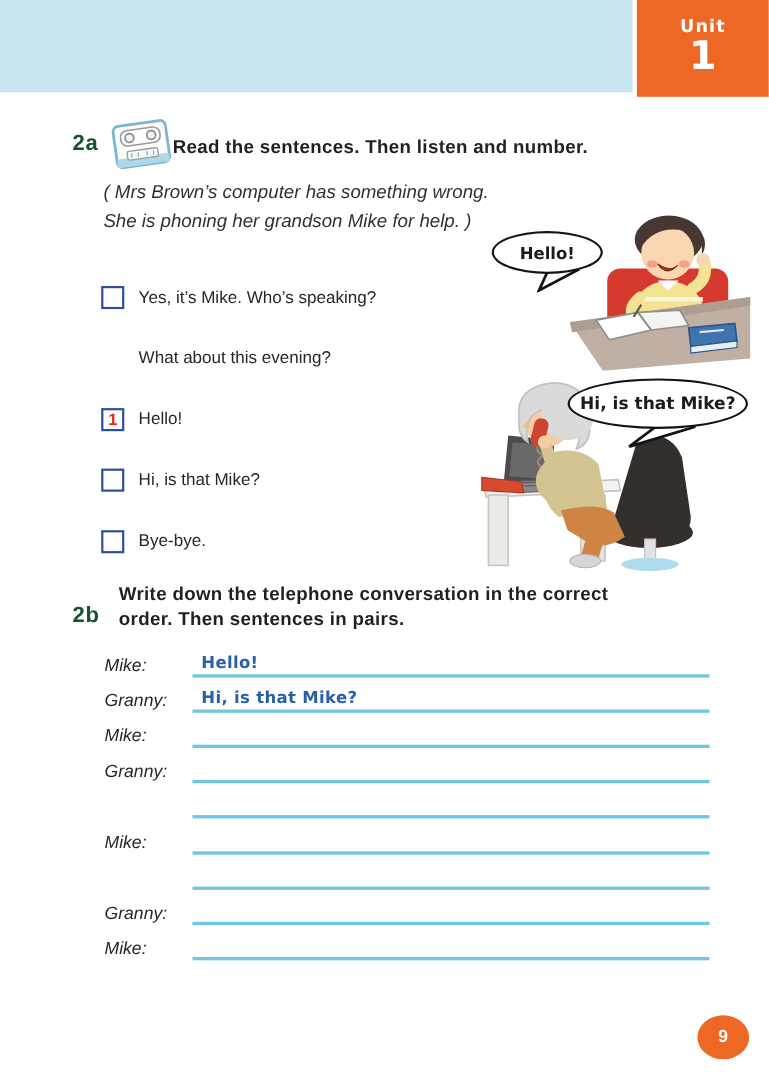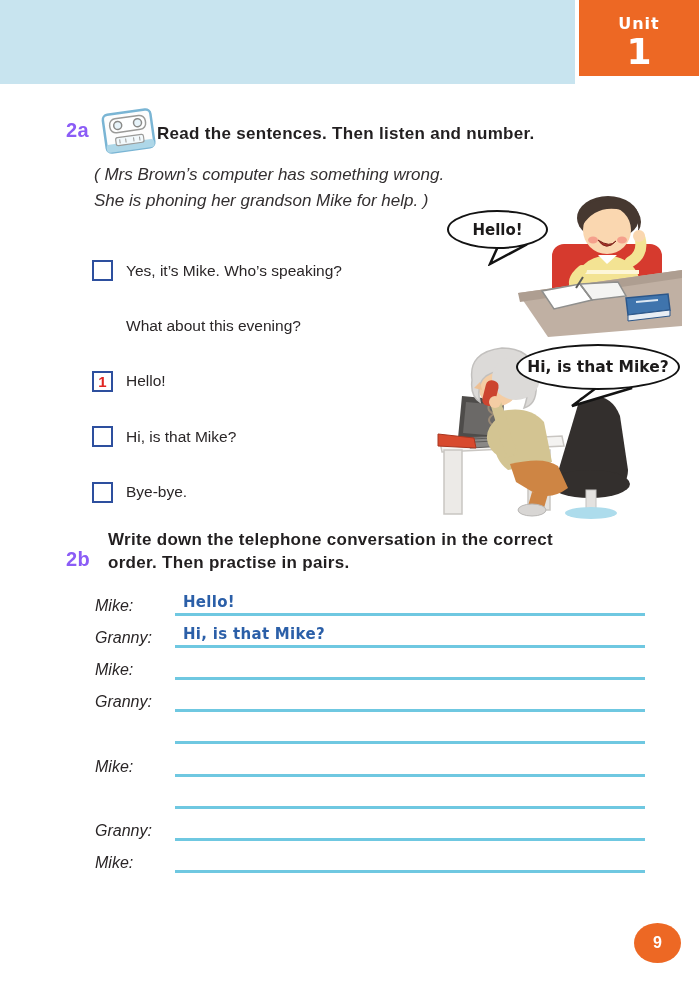--- a/index.html
+++ b/index.html
@@ -1,29 +1,29 @@
 <!DOCTYPE html>
 <html><head>
 <meta charset="utf-8">
 <style>
   html,body{margin:0;padding:0;background:#ffffff;}
   .page{position:relative;width:699px;height:983px;background:#ffffff;overflow:hidden;
         font-family:"Liberation Sans", sans-serif;color:#2a2627;}
 
   
   .band{position:absolute;left:0;top:0;width:575px;height:84px;background:#c8e4ef;}
-  .unit-tab{position:absolute;left:579px;top:0;width:120px;height:76px;background:#ed6824;
+  .unit-tab{position:absolute;left:579px;top:0;width:120px;height:88px;background:#ed6824;
             display:flex;flex-direction:column;align-items:center;justify-content:flex-start;}
   .unit-word{color:#fff;font-weight:bold;font-size:16px;margin-top:14px;letter-spacing:1px;
              font-family:"DejaVu Sans", sans-serif;}
   .unit-num{color:#fff;font-weight:bold;font-size:36px;line-height:38px;
             font-family:"DejaVu Sans", sans-serif;}
 
   
-  .sec-label{position:absolute;color:#8b5cf6;font-weight:bold;font-size:20px;letter-spacing:0.5px;}
+  .sec-label{position:absolute;color:#14532d;font-weight:bold;font-size:20px;letter-spacing:0.5px;}
   .sec-title{font-weight:bold;font-size:17px;letter-spacing:0.3px;color:#221f20;line-height:23px;}
 
   .cassette{position:absolute;left:101px;top:106px;transform:rotate(-8deg);}
 
   .intro{position:absolute;left:94px;top:162px;font-style:italic;font-size:17px;line-height:26px;color:#332f30;}
 
   
   .items{position:absolute;left:92px;top:229px;}
   .item{height:27.4px;display:flex;align-items:center;margin-top:28px;}
   .cb{width:21px;height:21px;box-sizing:border-box;border:2.5px solid #2d4f9e;background:#fff;
@@ -208,21 +208,21 @@
     <span>Hi, is that Mike?</span>
   </div>
   <svg class="tail" style="left:570px;top:380px;" width="70" height="28" viewBox="0 0 70 28">
     <polygon points="2,26 34,2 62,8" fill="#ffffff" stroke="#131313" stroke-width="2.5"></polygon>
     <rect x="32" y="0" width="30" height="5" fill="#ffffff"></rect>
   </svg>
 
   <div class="sec-label" style="left:66px;top:548px;">2b</div>
   <div class="sec-title" style="position:absolute;left:108px;top:528px;width:575px;">
     <div>Write down the telephone conversation in the correct</div>
-    <div>order. Then practise in pairs.</div>
+    <div>order. Then sentences in pairs.</div>
   </div>
 
   <div class="conv">
     <div class="conv-row">
       <span class="conv-label">Mike:</span>
       <span class="conv-line">
         <span class="conv-answer">Hello!</span>
       </span>
     </div>
     <div class="conv-row">

